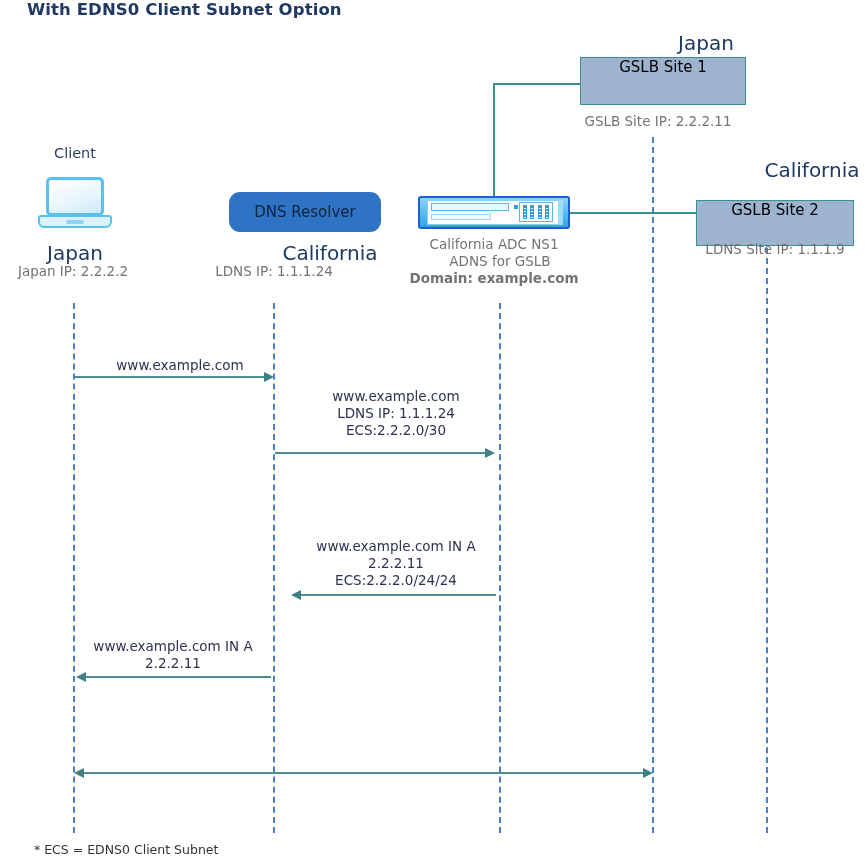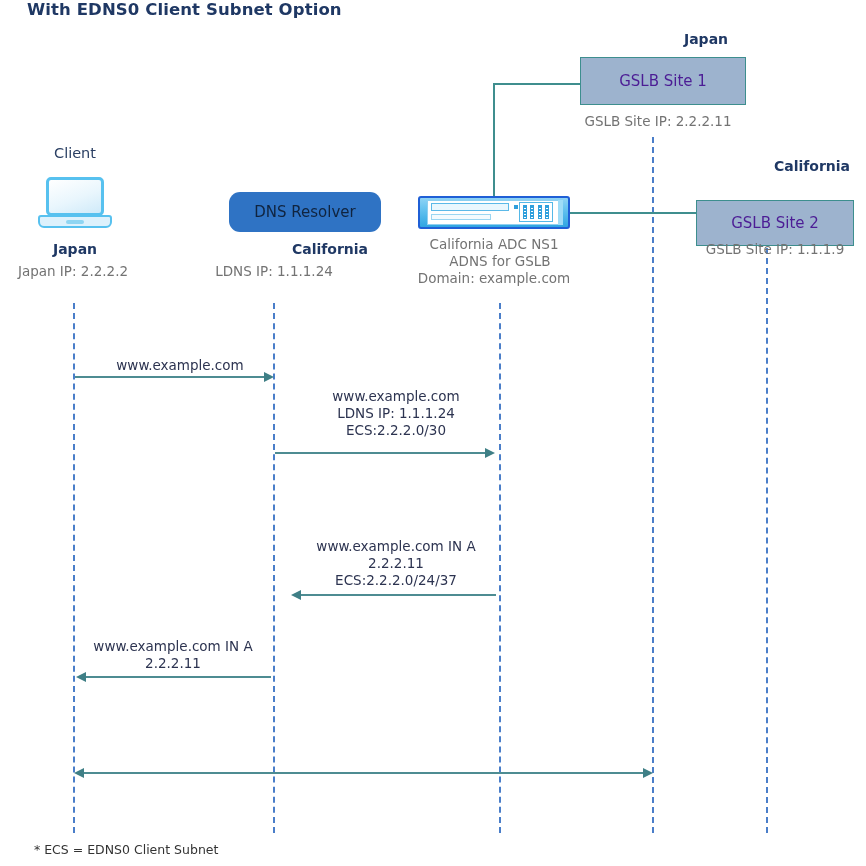--- a/index.html
+++ b/index.html
@@ -41,22 +41,22 @@
   }
   .center-x {
     transform: translateX(-50%);
     text-align: center;
   }
   .lbl-plain {
     font-size: 14.5px;
     color: #2a3f63;
   }
   .lbl-bold {
-    font-size: 14px;
-    font-weight: bold;
+    font-size: 20px;
+    font-weight: normal;
     color: #1f3864;
   }
   .lbl-small {
     font-size: 13.5px;
     color: #737373;
   }
   .msg {
     font-size: 13.5px;
     color: #2c3350;
     text-align: center;
@@ -70,24 +70,23 @@
     white-space: nowrap;
     font-family: "DejaVu Sans", "Liberation Sans", sans-serif;
   }
 
   
   .gslb-box {
     background: #9db3ce;
     border: 1.6px solid #3d8e8e;
     box-sizing: border-box;
     display: flex;
-    align-items: center;
     justify-content: center;
     font-size: 15px;
-    color: #4c1d95;
+    color: #000000;
   }
   .resolver-box {
     background: #2f73c4;
     border-radius: 11px;
     box-sizing: border-box;
     display: flex;
     align-items: center;
     justify-content: center;
     font-size: 15px;
     color: #10243f;
@@ -238,21 +237,21 @@
   <div class="abs tx lbl-bold center-x" style="left:706px; top:31px;">Japan</div>
   <div class="abs gslb-box" style="left:580px; top:57px; width:166px; height:48px;">
     <span>GSLB Site 1</span>
   </div>
   <div class="abs tx lbl-small center-x" style="left:658px; top:113px;">GSLB Site IP: 2.2.2.11</div>
 
   <div class="abs tx lbl-bold center-x" style="left:812px; top:158px;">California</div>
   <div class="abs gslb-box" style="left:696px; top:188px; width:158px; height:46px;margin-top:12px;">
     <span>GSLB Site 2</span>
   </div>
-  <div class="abs tx lbl-small center-x" style="left:775px; top:241px;">GSLB Site IP: 1.1.1.9</div>
+  <div class="abs tx lbl-small center-x" style="left:775px; top:241px;">LDNS Site IP: 1.1.1.9</div>
 
   <div class="abs tx lbl-plain center-x" style="left:75px; top:145px;">Client</div>
   <div class="abs laptop">
     <div class="screen"></div>
     <div class="base"></div>
     <div class="pad"></div>
   </div>
   <div class="abs tx lbl-bold center-x" style="left:75px; top:241px;">Japan</div>
   <div class="abs tx lbl-small center-x" style="left:73px; top:263px;">Japan IP: 2.2.2.2</div>
 
@@ -271,40 +270,40 @@
     <div class="slots">
       <div class="slot"></div>
       <div class="slot"></div>
       <div class="slot"></div>
       <div class="slot"></div>
     </div>
     <div class="endcap" style="left:140px;"></div>
   </div>
   <div class="abs tx lbl-small center-x" style="left:494px; top:236px;">California ADC NS1</div>
   <div class="abs tx lbl-small center-x" style="left:500px; top:253px;">ADNS for GSLB</div>
-  <div class="abs tx lbl-small center-x" style="left:494px; top:270px;">Domain: example.com</div>
+  <div class="abs tx lbl-small center-x" style="left:494px; top:270px;font-weight:bold;">Domain: example.com</div>
 
   <div class="abs msg center-x" style="left:180px; top:357px;">
     <div>www.example.com</div>
   </div>
   <div class="abs arrow-line" style="left:75px; top:376px; width:193px;"></div>
   <div class="abs arrow-head right" style="left:264px; top:372px;"></div>
 
   <div class="abs msg center-x" style="left:396px; top:388px;">
     <div>www.example.com</div>
     <div>LDNS IP: 1.1.1.24</div>
     <div>ECS:2.2.2.0/30</div>
   </div>
   <div class="abs arrow-line" style="left:275px; top:452px; width:213px;"></div>
   <div class="abs arrow-head right" style="left:485px; top:448px;"></div>
 
   <div class="abs msg center-x" style="left:396px; top:538px;">
     <div>www.example.com IN A</div>
     <div>2.2.2.11</div>
-    <div>ECS:2.2.2.0/24/37</div>
+    <div>ECS:2.2.2.0/24/24</div>
   </div>
   <div class="abs arrow-line" style="left:300px; top:594px; width:196px;"></div>
   <div class="abs arrow-head left" style="left:291px; top:590px;"></div>
 
   <div class="abs msg center-x" style="left:173px; top:638px;">
     <div>www.example.com IN A</div>
     <div>2.2.2.11</div>
   </div>
   <div class="abs arrow-line" style="left:85px; top:676px; width:186px;"></div>
   <div class="abs arrow-head left" style="left:76px; top:672px;"></div>

